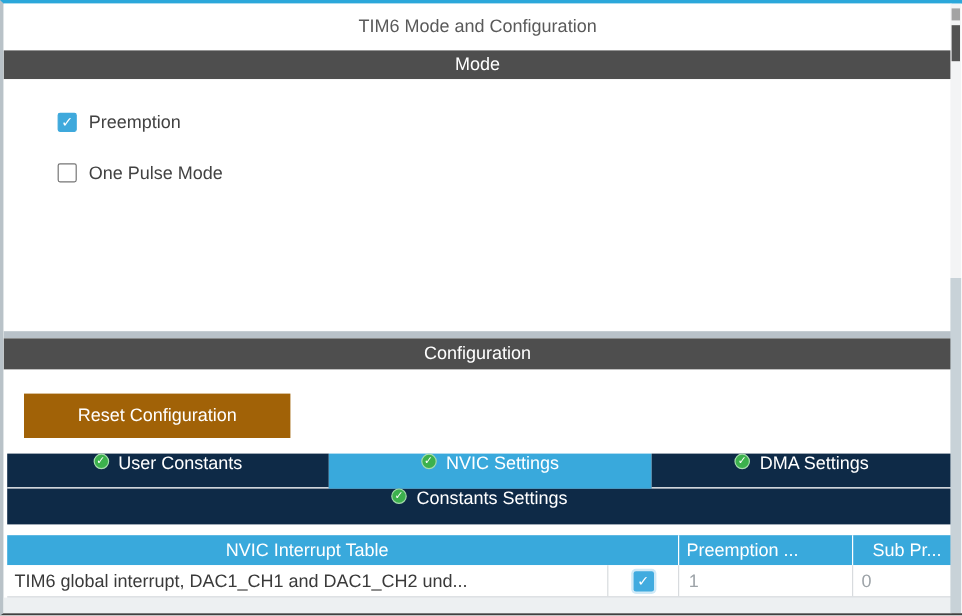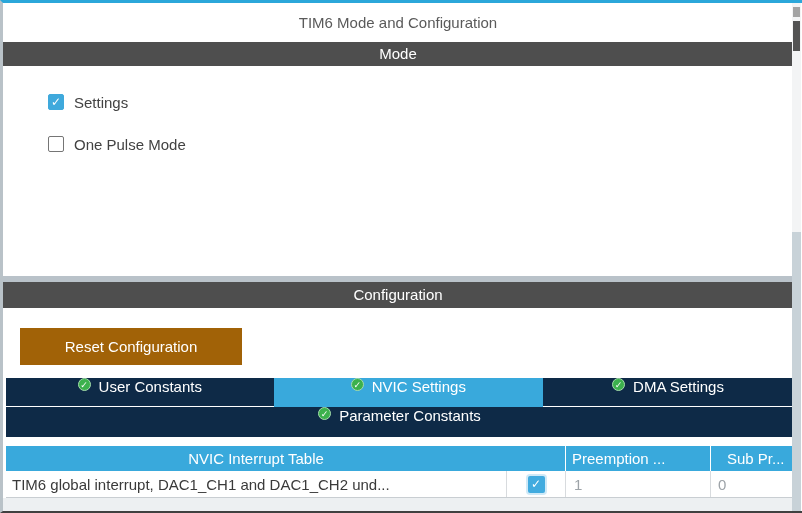--- a/index.html
+++ b/index.html
@@ -108,21 +108,21 @@
 <div class="app">
   <div class="main-col">
 
     <div class="title-bar">TIM6 Mode and Configuration</div>
 
     <div class="section-header mode-header">Mode</div>
 
     <div class="mode-content">
       <div class="cbx-row first">
         <span class="checkbox" data-checked="true"></span>
-        <span class="cbx-label">Settings</span>
+        <span class="cbx-label">Preemption</span>
       </div>
       <div class="cbx-row second">
         <span class="checkbox" data-checked="false"></span>
         <span class="cbx-label">One Pulse Mode</span>
       </div>
     </div>
 
     <div class="section-gap"></div>
 
     <div class="section-header config-header">Configuration</div>
@@ -141,21 +141,21 @@
             <span class="green-icon"></span>
             <span>NVIC Settings</span>
           </div>
           <div class="tab tab-3" data-selected="false">
             <span class="green-icon"></span>
             <span>DMA Settings</span>
           </div>
         </div>
         <div class="tab tab-row2" data-selected="false">
           <span class="green-icon"></span>
-          <span>Parameter Constants</span>
+          <span>Constants Settings</span>
         </div>
       </div>
 
       <div class="nvic-table">
         <div class="tbl-header">
           <div class="th th-name">NVIC Interrupt Table</div>
           <div class="th th-ena">Ena...</div>
           <div class="th th-pre">Preemption ...</div>
           <div class="th th-sub">Sub Pr...</div>
         </div>

